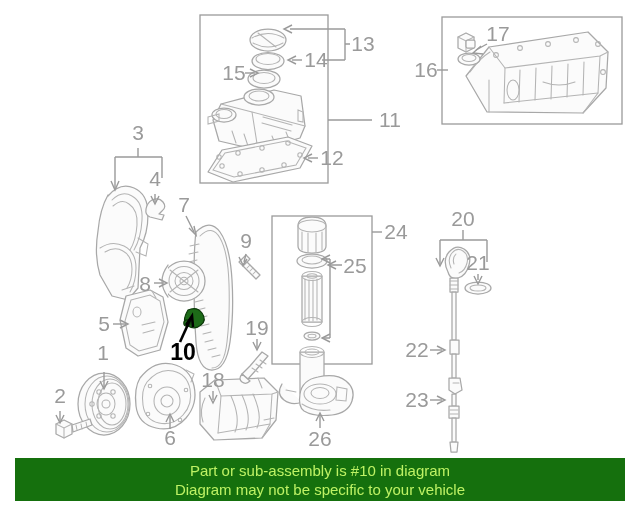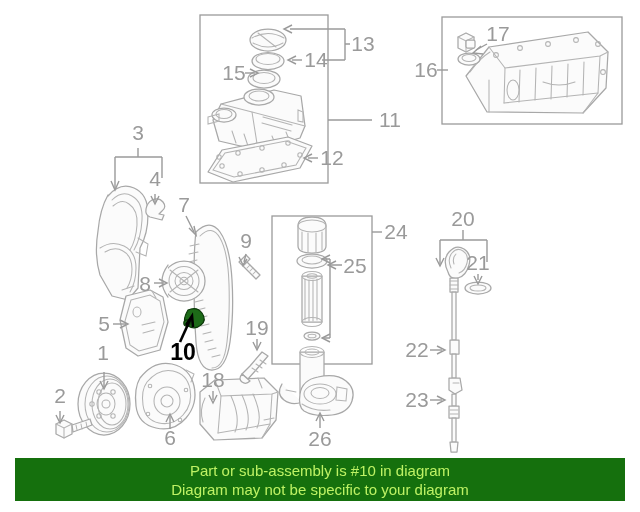--- a/index.html
+++ b/index.html
@@ -528,16 +528,16 @@
     <text class="lbl" x="417" y="357" text-anchor="middle">22</text>
     <text class="lbl" x="417" y="407" text-anchor="middle">23</text>
     <text class="lbl" x="396" y="239" text-anchor="middle">24</text>
     <text class="lbl" x="355" y="273" text-anchor="middle">25</text>
     <text class="lbl" x="320" y="446" text-anchor="middle">26</text>
 
   </svg>
 
   <div id="banner">
     <div class="bline">Part or sub-assembly is #10 in diagram</div>
-    <div class="bline">Diagram may not be specific to your diagram</div>
+    <div class="bline">Diagram may not be specific to your vehicle</div>
   </div>
 
 </div>
 
 </body></html>

